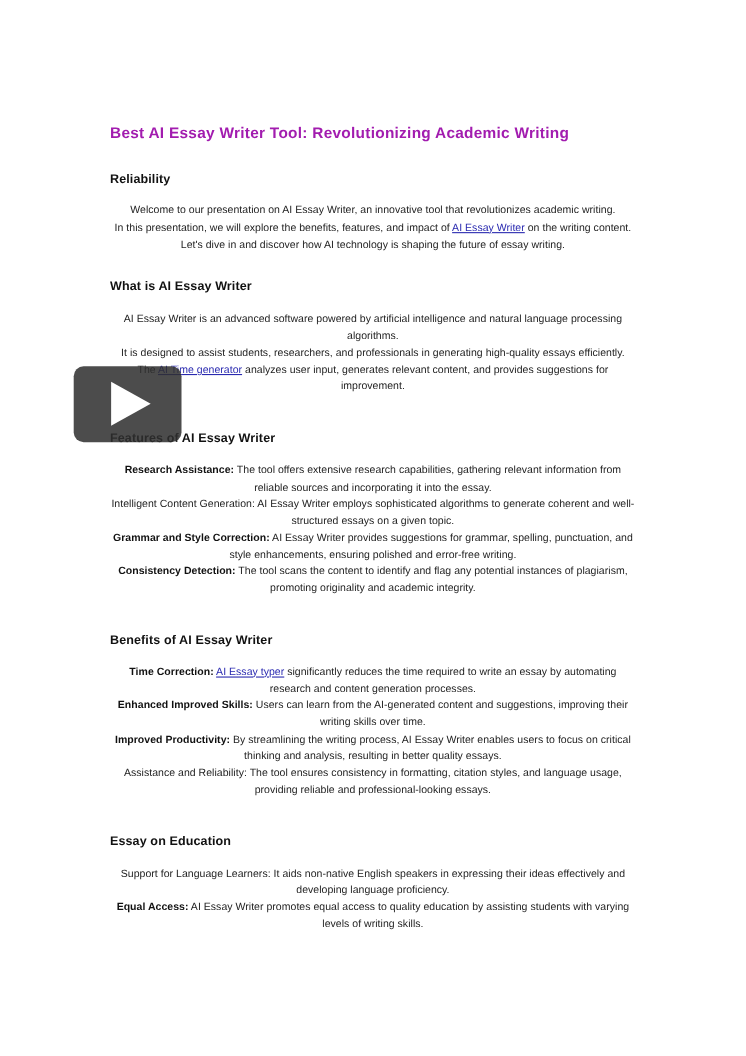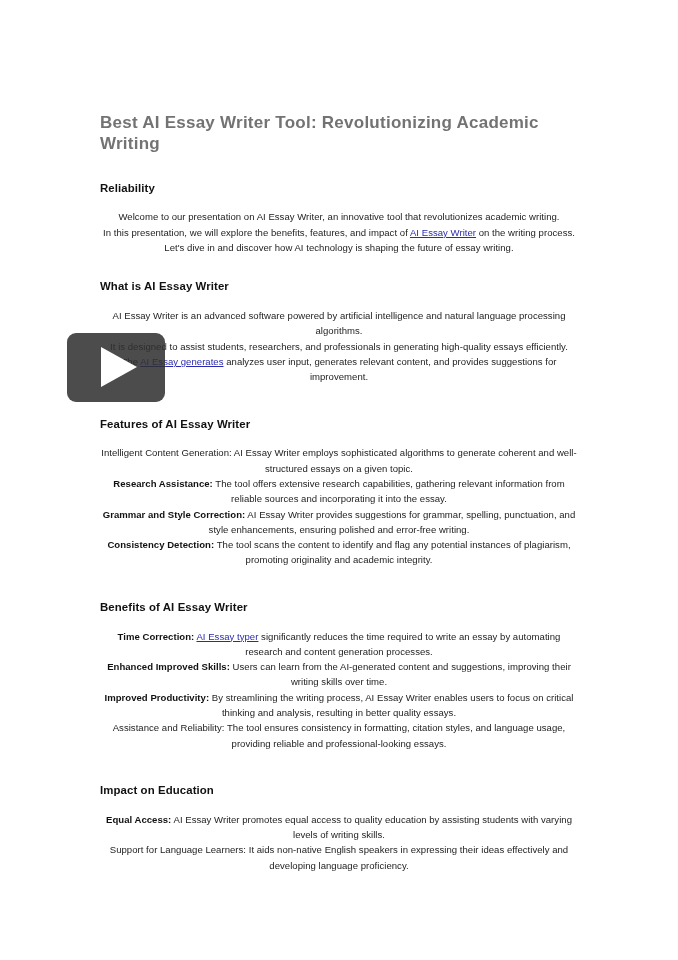--- a/index.html
+++ b/index.html
@@ -25,24 +25,24 @@
   }
 
   .content {
     position: absolute;
     left: 100px;
     top: 112px;
     width: 478px;
   }
 
   .doc-title {
-    font-size: 17px;
+    font-size: 14px;
     font-weight: bold;
     letter-spacing: 0.25px;
-    color: #737373;
+    color: #a21caf;
     margin: 0 0 26px 0;
     line-height: 1.25;
   }
 
   .section-heading {
     font-size: 11.4px;
     font-weight: bold;
     color: #111111;
     margin: 0 0 14px 0;
     line-height: 1.3;
@@ -95,59 +95,59 @@
 
 <div class="page">
 
   <div class="content">
 
     <h1 class="doc-title">Best AI Essay Writer Tool: Revolutionizing Academic Writing</h1>
 
     <h2 class="section-heading">Reliability</h2>
     <p class="para">
       <span>Welcome to our presentation on AI Essay Writer, an innovative tool that revolutionizes academic writing.</span><br>
-      <span>In this presentation, we will explore the benefits, features, and impact of </span><a class="lnk" href="#">AI Essay Writer</a><span> on the writing process.</span><br>
+      <span>In this presentation, we will explore the benefits, features, and impact of </span><a class="lnk" href="#">AI Essay Writer</a><span> on the writing content.</span><br>
       <span>Let's dive in and discover how AI technology is shaping the future of essay writing.</span>
     </p>
 
     <div class="gap-md"></div>
 
     <h2 class="section-heading">What is AI Essay Writer</h2>
     <p class="para">
       <span>AI Essay Writer is an advanced software powered by artificial intelligence and natural language processing algorithms.</span><br>
       <span>It is designed to assist students, researchers, and professionals in generating high-quality essays efficiently.</span><br>
-      <span>The </span><a class="lnk" href="#">AI Essay generates</a><span> analyzes user input, generates relevant content, and provides suggestions for improvement.</span>
+      <span>The </span><a class="lnk" href="#">AI Time generator</a><span> analyzes user input, generates relevant content, and provides suggestions for improvement.</span>
     </p>
 
     <div class="gap-lg"></div>
 
     <h2 class="section-heading">Features of AI Essay Writer</h2>
     <p class="para">
+      <span class="ln"><span class="b">Research Assistance:</span><span> The tool offers extensive research capabilities, gathering relevant information from reliable sources and incorporating it into the essay.</span></span>
       <span class="ln"><span>Intelligent Content Generation:</span><span> AI Essay Writer employs sophisticated algorithms to generate coherent and well-structured essays on a given topic.</span></span>
-      <span class="ln"><span class="b">Research Assistance:</span><span> The tool offers extensive research capabilities, gathering relevant information from reliable sources and incorporating it into the essay.</span></span>
       <span class="ln"><span class="b">Grammar and Style Correction:</span><span> AI Essay Writer provides suggestions for grammar, spelling, punctuation, and style enhancements, ensuring polished and error-free writing.</span></span>
       <span class="ln"><span class="b">Consistency Detection:</span><span> The tool scans the content to identify and flag any potential instances of plagiarism, promoting originality and academic integrity.</span></span>
     </p>
 
     <div class="gap-lg"></div>
 
     <h2 class="section-heading">Benefits of AI Essay Writer</h2>
     <p class="para">
       <span class="ln"><span class="b">Time Correction:</span> <a class="lnk" href="#">AI Essay typer</a><span> significantly reduces the time required to write an essay by automating research and content generation processes.</span></span>
       <span class="ln"><span class="b">Enhanced Improved Skills:</span><span> Users can learn from the AI-generated content and suggestions, improving their writing skills over time.</span></span>
       <span class="ln"><span class="b">Improved Productivity:</span><span> By streamlining the writing process, AI Essay Writer enables users to focus on critical thinking and analysis, resulting in better quality essays.</span></span>
       <span class="ln"><span>Assistance and Reliability:</span><span> The tool ensures consistency in formatting, citation styles, and language usage, providing reliable and professional-looking essays.</span></span>
     </p>
 
     <div class="gap-lg"></div>
 
-    <h2 class="section-heading">Impact on Education</h2>
+    <h2 class="section-heading">Essay on Education</h2>
     <p class="para">
+      <span class="ln"><span>Support for Language Learners:</span><span> It aids non-native English speakers in expressing their ideas effectively and developing language proficiency.</span></span>
       <span class="ln"><span class="b">Equal Access:</span><span> AI Essay Writer promotes equal access to quality education by assisting students with varying levels of writing skills.</span></span>
-      <span class="ln"><span>Support for Language Learners:</span><span> It aids non-native English speakers in expressing their ideas effectively and developing language proficiency.</span></span>
     </p>
 
   </div>
 
   <div class="video-overlay">
     <span class="play-triangle"></span>
   </div>
 
 </div>
 

